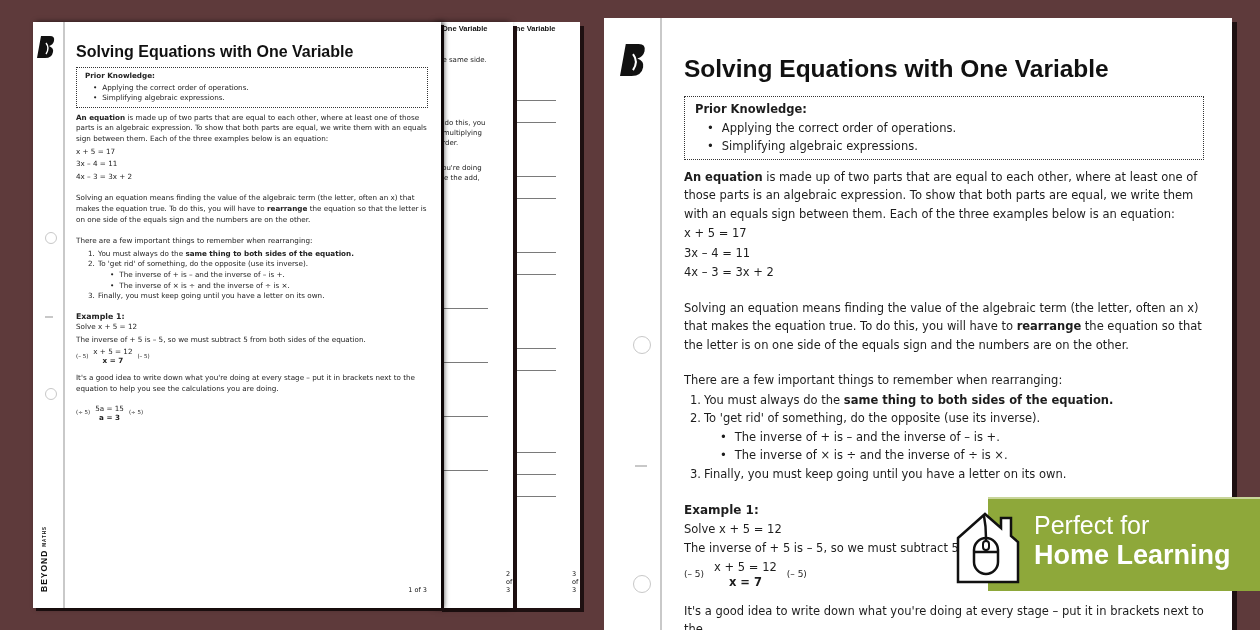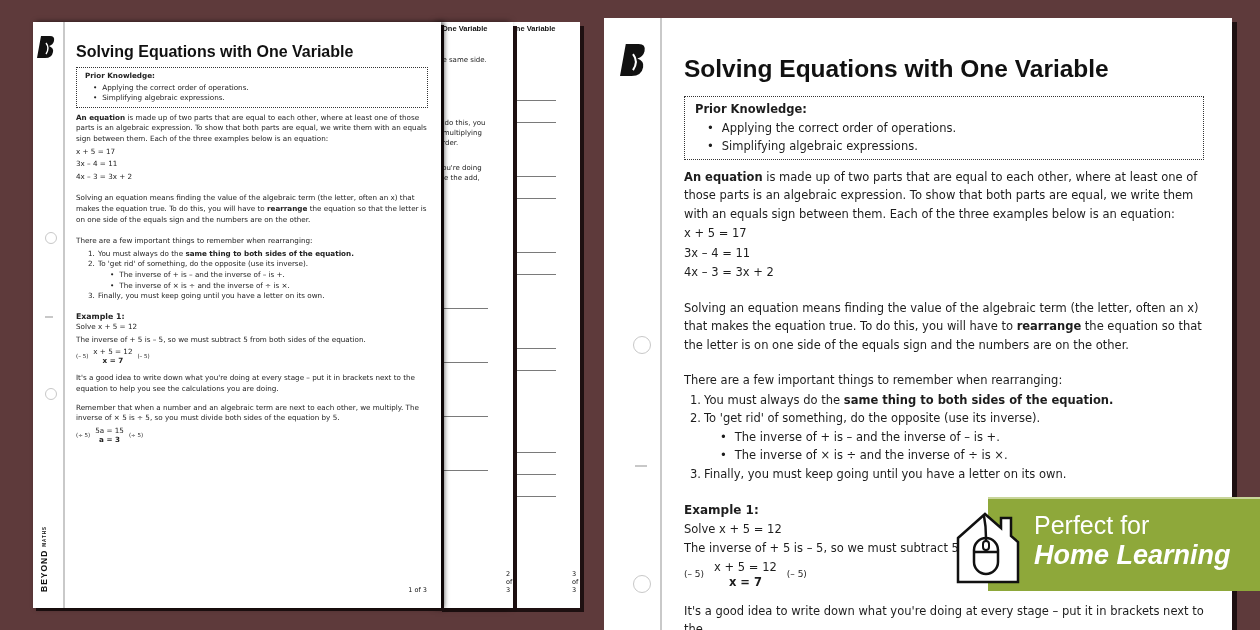--- a/index.html
+++ b/index.html
@@ -67,21 +67,21 @@
   .b-work { display: flex; align-items: center; gap: 10px; margin: 2px 0; }
   .b-work .op { font-size: 9px; }
   .b-work .stack { display: flex; flex-direction: column; align-items: center; line-height: 15px; }
   .b-work .stack b { font-weight: 700; }
 
   
   .banner { position: absolute; left: 988px; top: 497px; width: 272px; height: 94px; background: #8ea83a; box-shadow: 0 2px 0 #c8d59a inset; }
   .banner-icon { position: absolute; left: 955px; top: 510px; width: 66px; height: 74px; }
   .banner-text { position: absolute; left: 1034px; top: 510px; color: #fff; font-family: "Liberation Sans", sans-serif; }
   .banner-text .l1 { font-size: 25px; line-height: 30px; font-weight: 400; }
-  .banner-text .l2 { font-size: 27px; line-height: 30px; font-weight: 700; font-style: italic; }
+  .banner-text .l2 { font-size: 27px; line-height: 30px; font-weight: 700; }
 </style>
 </head>
 <body>
 
 <div class="sheet back3">
   <div class="back-title" style="left:10px;">One Variable</div>
   <div class="write-line" style="left:6px; top:78px; width:50px;"></div>
   <div class="write-line" style="left:6px; top:100px; width:50px;"></div>
   <div class="write-line" style="left:6px; top:154px; width:50px;"></div>
   <div class="write-line" style="left:6px; top:176px; width:50px;"></div>
@@ -155,21 +155,20 @@
       <span class="op">(– 5)</span>
       <span class="stack">
           <span>x + 5 = 12</span>
           <b>x = 7</b>
         </span>
       <span class="op">(– 5)</span>
     </div>
     <div class="gap" style="height:6px"></div>
     <p>It's a good idea to write down what you're doing at every stage – put it in brackets next to the equation to help you see the calculations you are doing.</p>
     <div class="gap" style="height:6px"></div>
-    <p>Remember that when a number and an algebraic term are next to each other, we multiply. The inverse of × 5 is ÷ 5, so you must divide both sides of the equation by 5.</p>
     <div class="work">
       <span class="op">(÷ 5)</span>
       <span class="stack">
           <span>5a = 15</span>
           <b>a = 3</b>
         </span>
       <span class="op">(÷ 5)</span>
     </div>
   </div>
   <div class="s-page-num">1 of 3</div>

